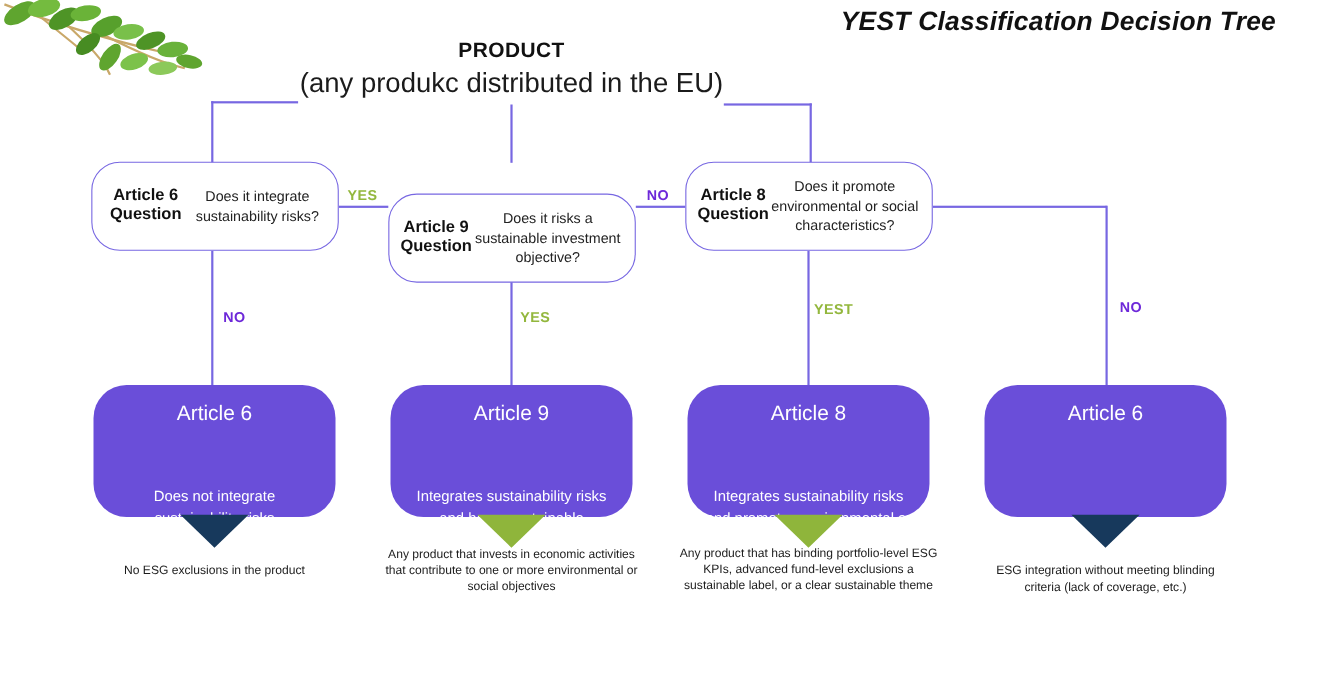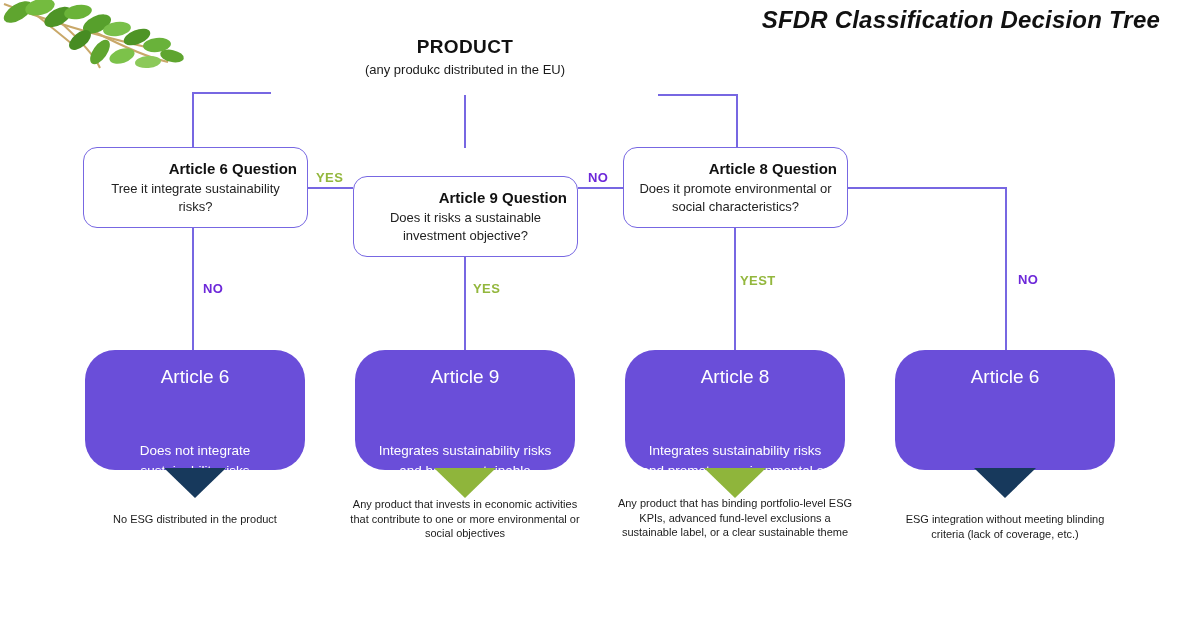--- a/index.html
+++ b/index.html
@@ -11,29 +11,29 @@
   .main-title{
     position:absolute;left:660px;top:6px;width:500px;text-align:right;
     font-size:24px;font-weight:600;font-style:italic;color:#111;letter-spacing:.2px;
   }
   .product-title{
     position:absolute;left:315px;top:36px;width:300px;text-align:center;
     font-size:19px;font-weight:700;letter-spacing:.4px;color:#111;
   }
   .product-subtitle{
     position:absolute;left:240px;top:62px;width:450px;text-align:center;
-    font-size:13px;color:#1b1b1b;
+    font-size:25px;color:#1b1b1b;
   }
   
   .line{position:absolute;background:#7767e2;}
   
   .qbox{
     position:absolute;top:147px;width:225px;height:81px;box-sizing:border-box;
-    background:#ffffff;border:1.5px solid #7767e2;border-radius:14px;
-    display:flex;flex-direction:column;justify-content:center;align-items:flex-end;
+    background:#ffffff;border:1.5px solid #7767e2;border-radius:26px;
+    display:flex;flex-direction:row;justify-content:center;align-items:center;
     text-align:center;padding:4px 10px;
   }
   .qbox .qtitle{font-size:15px;font-weight:700;color:#111;margin-bottom:3px;}
   .qbox .qbody{font-size:13px;color:#222;line-height:1.35;}
   
   .edge-label{position:absolute;font-size:13px;font-weight:700;letter-spacing:.4px;}
   .green{color:#93b73d;}
   .navy{color:#6d28d9;}
   
   .rbox{
@@ -79,42 +79,42 @@
       <ellipse cx="137" cy="37" rx="14" ry="7" fill="#4e9426" transform="rotate(-22 137 37)"></ellipse>
       <ellipse cx="157" cy="45" rx="14" ry="7" fill="#69b23a" transform="rotate(-6 157 45)"></ellipse>
       <ellipse cx="80" cy="40" rx="13" ry="7" fill="#478c22" transform="rotate(-40 80 40)"></ellipse>
       <ellipse cx="100" cy="52" rx="14" ry="7" fill="#5fa52f" transform="rotate(-55 100 52)"></ellipse>
       <ellipse cx="122" cy="56" rx="13" ry="7" fill="#7cc24a" transform="rotate(-18 122 56)"></ellipse>
       <ellipse cx="148" cy="62" rx="13" ry="6" fill="#8cc95a" transform="rotate(-5 148 62)"></ellipse>
       <ellipse cx="172" cy="56" rx="12" ry="6" fill="#5fa52f" transform="rotate(12 172 56)"></ellipse>
     </g>
   </svg>
 
-  <div class="main-title">SFDR Classification Decision Tree</div>
+  <div class="main-title">YEST Classification Decision Tree</div>
   <div class="product-title">PRODUCT</div>
   <div class="product-subtitle">(any produkc distributed in the EU)</div>
 
   <div class="line" style="left:192px;top:92px;width:79px;height:2px;"></div>
   <div class="line" style="left:192px;top:92px;width:2px;height:56px;"></div>
   <div class="line" style="left:464px;top:95px;width:2px;height:53px;"></div>
   <div class="line" style="left:658px;top:94px;width:80px;height:2px;"></div>
   <div class="line" style="left:736px;top:94px;width:2px;height:54px;"></div>
 
   <div class="line" style="left:308px;top:187px;width:45px;height:2px;"></div>
   <div class="line" style="left:578px;top:187px;width:45px;height:2px;"></div>
   <div class="line" style="left:848px;top:187px;width:158px;height:2px;"></div>
   <div class="line" style="left:1005px;top:187px;width:2px;height:165px;"></div>
 
   <div class="line" style="left:192px;top:228px;width:2px;height:122px;"></div>
   <div class="line" style="left:464px;top:228px;width:2px;height:122px;"></div>
   <div class="line" style="left:734px;top:228px;width:2px;height:122px;"></div>
 
   <div class="qbox" style="left:83px;">
     <div class="qtitle">Article 6 Question</div>
-    <div class="qbody">Tree it integrate sustainability risks?</div>
+    <div class="qbody">Does it integrate sustainability risks?</div>
   </div>
   <div class="qbox" style="left:353px;margin-top:29px;">
     <div class="qtitle">Article 9 Question</div>
     <div class="qbody">Does it risks a sustainable investment objective?</div>
   </div>
   <div class="qbox" style="left:623px;">
     <div class="qtitle">Article 8 Question</div>
     <div class="qbody">Does it promote environmental or social characteristics?</div>
   </div>
 
@@ -139,18 +139,18 @@
   </div>
   <div class="rbox" style="left:895px;">
     <div class="rtitle">Article 6</div>
   </div>
 
   <div class="arrow navy-fill" style="left:164px;"></div>
   <div class="arrow green-fill" style="left:434px;"></div>
   <div class="arrow green-fill" style="left:704px;"></div>
   <div class="arrow navy-fill" style="left:974px;"></div>
 
-  <div class="note" style="left:90px;top:512px;width:210px;">No ESG distributed in the product</div>
+  <div class="note" style="left:90px;top:512px;width:210px;">No ESG exclusions in the product</div>
   <div class="note" style="left:350px;top:497px;width:230px;">Any product that invests in economic activities that contribute to one or more environmental or social objectives</div>
   <div class="note" style="left:613px;top:496px;width:244px;">Any product that has binding portfolio-level ESG KPIs, advanced fund-level exclusions a sustainable label, or a clear sustainable theme</div>
   <div class="note" style="left:890px;top:512px;width:230px;">ESG integration without meeting blinding criteria (lack of coverage, etc.)</div>
 
 </div>
 
 </body></html>

